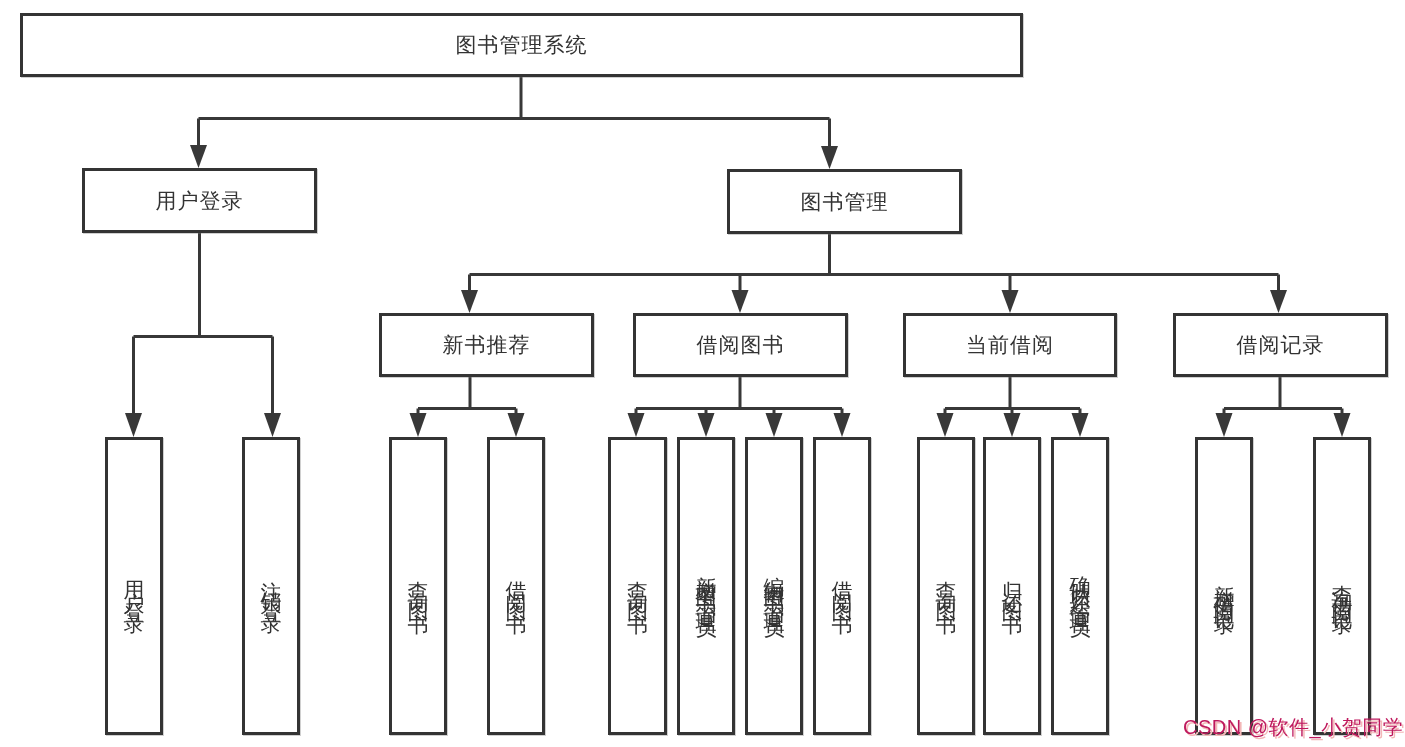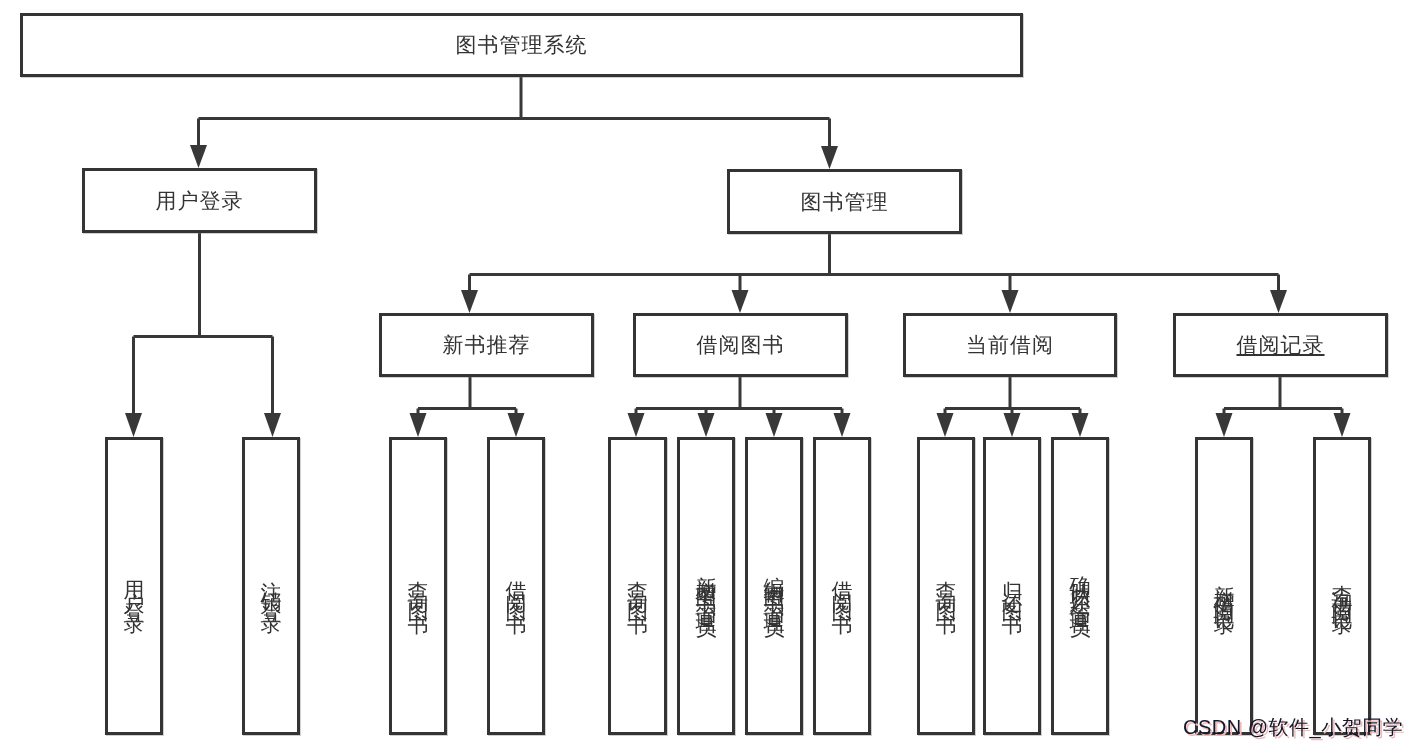--- a/index.html
+++ b/index.html
@@ -28,21 +28,21 @@
     text-orientation:mixed;
     letter-spacing:11px;
     font-size:21px;
   }
   .leaf.tight{letter-spacing:6px;}
   svg.wires{position:absolute;left:0;top:0;pointer-events:none;}
   .watermark{
     position:absolute;
     left:1183px;top:714px;
     font-size:20px;
-    color:#0f172a;
+    color:#be185d;
     text-shadow:2px 2px 0 #f3b8b8;
     white-space:nowrap;
     letter-spacing:0.5px;
   }
 </style>
 </head>
 <body>
 
 <div id="canvas">
 
@@ -125,21 +125,21 @@
 
   <div class="node" style="left:379px;top:313px;width:215px;height:64px;">
     <span>新书推荐</span>
   </div>
   <div class="node" style="left:633px;top:313px;width:215px;height:64px;">
     <span>借阅图书</span>
   </div>
   <div class="node" style="left:903px;top:313px;width:214px;height:64px;align-items:center;">
     <span>当前借阅</span>
   </div>
-  <div class="node" style="left:1173px;top:313px;width:215px;height:64px;text-decoration:underline;">
+  <div class="node" style="left:1173px;top:313px;width:215px;height:64px;">
     <span>借阅记录</span>
   </div>
 
   <div class="node leaf" style="left:105px;top:437px;width:58px;height:298px;">
     <span>用户登录</span>
   </div>
   <div class="node leaf" style="left:242px;top:437px;width:58px;height:298px;">
     <span>注销登录</span>
   </div>
 

